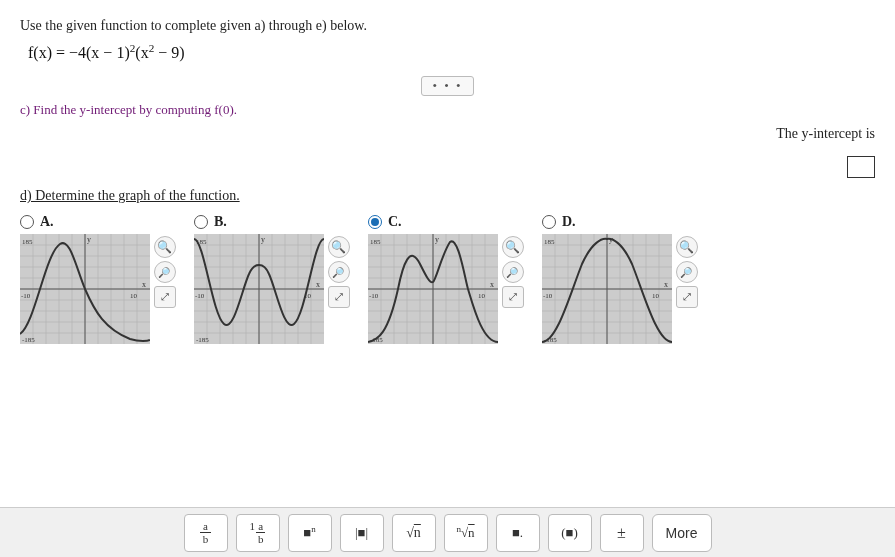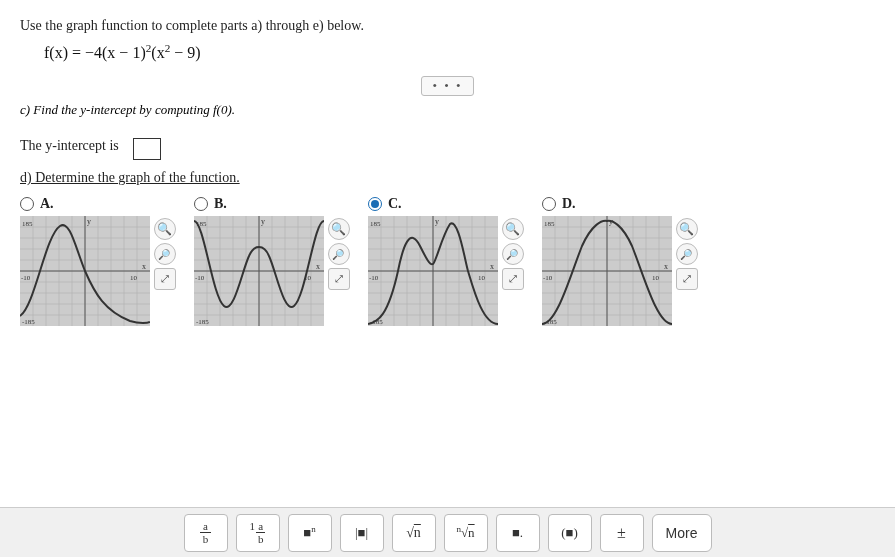--- a/index.html
+++ b/index.html
@@ -15,51 +15,51 @@
       padding: 18px 20px 10px 20px;
       position: relative;
     }
     .instruction {
       font-size: 14px;
       color: #222;
       margin-bottom: 8px;
     }
     .formula {
       font-size: 16px;
-      margin-left: 24px;
+      margin-left: 8px;
       margin-bottom: 14px;
       color: #111;
     }
     .ellipsis-bar {
       display: flex;
       justify-content: center;
       margin: 2px 0 6px 0;
     }
     .ellipsis-dots {
       font-size: 13px;
       color: #555;
       letter-spacing: 2px;
       border: 1px solid #bbb;
       border-radius: 3px;
       padding: 1px 10px;
       background: #f8f8f8;
     }
     .section-c-text {
       font-size: 13px;
-      color: #000000;
-      margin-bottom: 20px;
-      font-style: italic;
+      color: #701a75;
+      margin-bottom: 8px;
     }
     .y-intercept-line {
       font-size: 14px;
       color: #222;
       margin-bottom: 10px;
       display: flex;
-      align-items: flex-start;
+      align-items: flex-end;
       gap: 14px;
+      flex-direction: column;
     }
     .answer-box {
       display: inline-block;
       width: 28px;
       height: 22px;
       border: 1.5px solid #333;
       vertical-align: middle;
     }
     .section-d-text {
       font-size: 14px;
@@ -188,21 +188,21 @@
       padding: 16px 10px;
       font-family: Arial, sans-serif;
     }
     sup { font-size: 70%; }
   </style>
 </head>
 <body>
 
 <div class="main-content">
 
-  <div class="instruction">Use the graph function to complete parts a) through e) below.</div>
+  <div class="instruction">Use the given function to complete given a) through e) below.</div>
 
   <div class="formula">
     <span>f(x) = −4(x − 1)<sup>2</sup>(x<sup>2</sup> − 9)</span>
   </div>
 
   <div class="ellipsis-bar">
     <div class="ellipsis-dots">• • •</div>
   </div>
 
   <div class="section-c-text">c) Find the y-intercept by computing f(0).</div>

